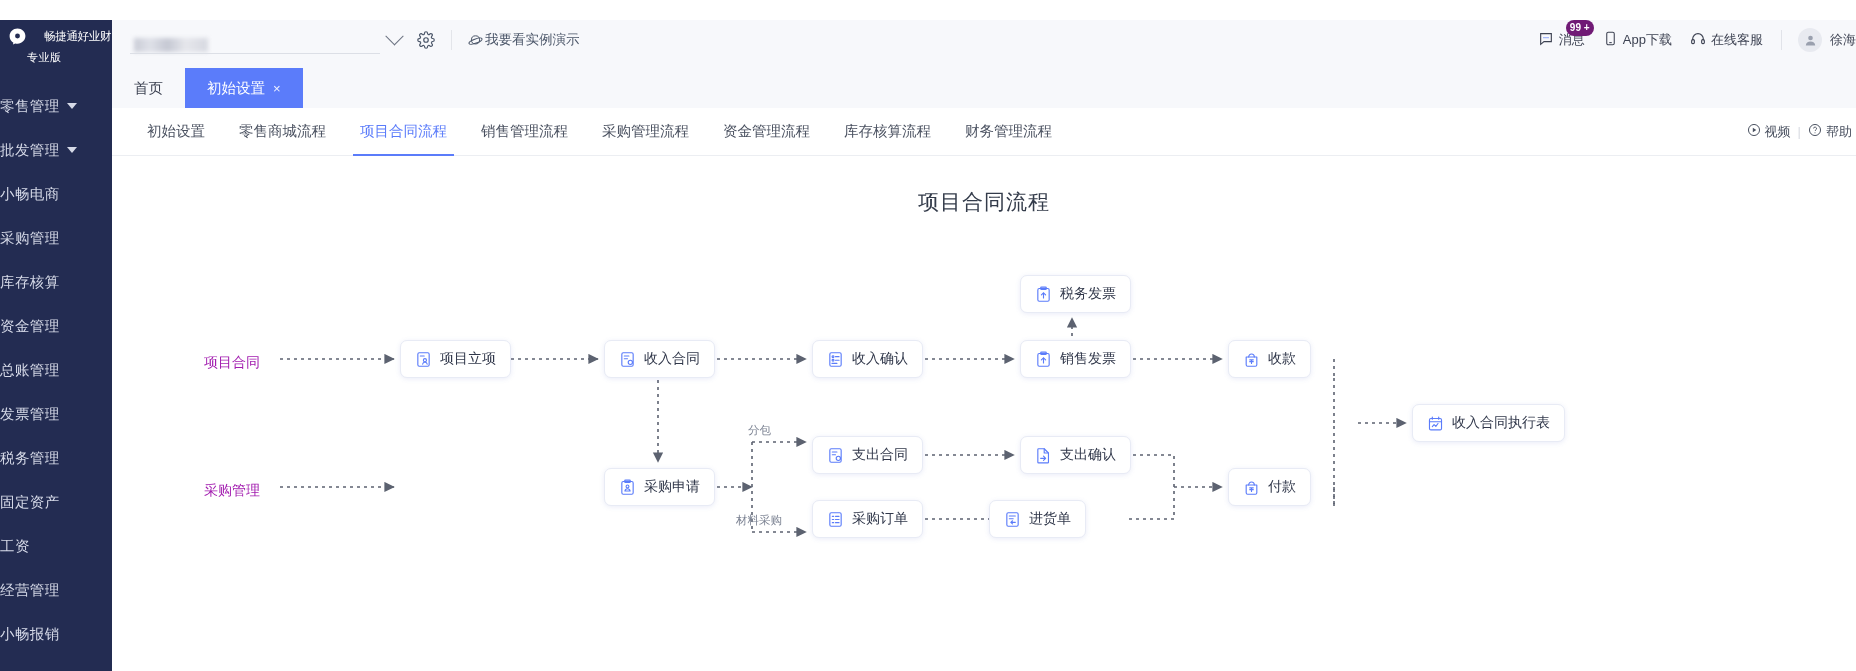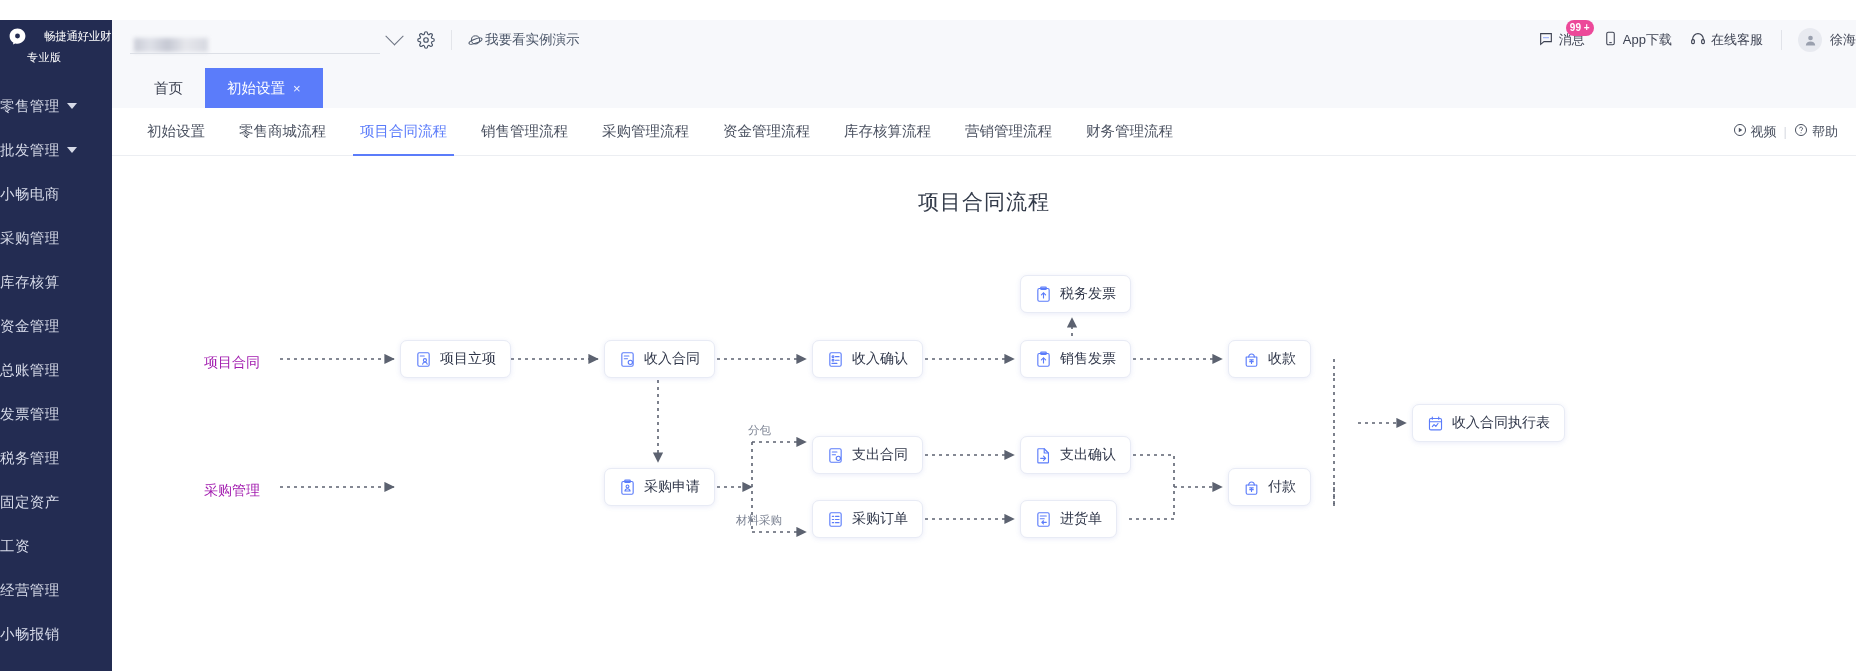--- a/index.html
+++ b/index.html
@@ -72,34 +72,34 @@
   .topbar-right {
     margin-left:auto; display:flex; align-items:center; gap:0; padding-right: 0px;
     height: 40px;
   }
   .tb-act {
     display:flex; align-items:center; gap:5px; color:#3d4252; font-size:13px;
     margin-left: 18px; position:relative; cursor:pointer; white-space:nowrap;
   }
   .badge99 {
     position:absolute; left: 28px; top: -11px;
-    background:#ec4899; color:#fff; font-size:10px; line-height:1;
+    background:#701a75; color:#fff; font-size:10px; line-height:1;
     padding: 3px 4px 3px 4px; border-radius: 9px; font-weight:bold;
   }
   .vsep { width:1px;height:20px;background:#e1e3e9; margin-left:18px; }
   .avatar {
     width:24px;height:24px;border-radius:50%;background:#e8eaf0;
     margin-left:16px; display:flex;align-items:center;justify-content:center;
   }
   .uname { margin-left:8px; font-size:13px; color:#3d4252; margin-right:0px; white-space:nowrap; }
 
   
   .tabstrip {
     position:absolute; left:112px; top:60px; right:0; height:48px;
-    background:#f7f8fb; display:flex; align-items:flex-end; padding-left:20px;
+    background:#f7f8fb; display:flex; align-items:flex-end; padding-left:0;
   }
   .tab {
     height:40px; display:flex; align-items:center; gap:8px;
     padding: 0 22px; font-size:14.5px; color:#3d4252; cursor:pointer;
   }
   .tab.active { background:#5b7cfa; color:#fff; }
   .tab-x { font-size:13px; opacity:.9; }
 
   
   .content {
@@ -114,21 +114,21 @@
     height:48px; display:flex;align-items:center; padding: 0 17px;
     font-size:14.5px; color:#4a5160; cursor:pointer; position:relative; white-space:nowrap;
   }
   .subtab.active { color:#5b7cfa; }
   .subtab.active::after {
     content:""; position:absolute; left:10px; right:10px; bottom:0;
     height:2px; background:#5b7cfa;
   }
   .subtabs-right {
     margin-left:auto; display:flex; align-items:center; gap:7px;
-    font-size:13px; color:#4a5160; padding-right:18px;
+    font-size:13px; color:#4a5160; padding-right:4px;
   }
   .stlink { display:flex;align-items:center;gap:4px;cursor:pointer; }
   .stsep { color:#d8dbe2; }
 
   .chart-title {
     text-align:center; font-size:21px; color:#333b4a; margin-top:32px; letter-spacing:1px;
   }
 
   
   .flow { position:absolute; left:0; top:0; width:1744px; height:563px; }
@@ -309,23 +309,20 @@
             <span>销售管理流程</span>
           </div>
           <div class="subtab">
             <span>采购管理流程</span>
           </div>
           <div class="subtab">
             <span>资金管理流程</span>
           </div>
           <div class="subtab">
             <span>库存核算流程</span>
-          </div>
-          <div class="subtab">
-            <span>营销管理流程</span>
           </div>
           <div class="subtab">
             <span>财务管理流程</span>
           </div>
         </div>
       <div class="subtabs-right">
         <span class="stlink">
           <span>
             <svg viewBox="0 0 24 24" width="14" height="14" fill="none" stroke="#4a5160" stroke-width="1.7">
               <circle cx="12" cy="12" r="9.5"></circle>
@@ -496,21 +493,21 @@
             <span>支出确认</span>
           </div>
           <div class="node" style="left: 700px; top: 392px;">
             <span class="nicon"><svg viewBox="0 0 24 24" width="17" height="17" fill="none" stroke="#5b7cfa" stroke-width="1.6" stroke-linecap="round" stroke-linejoin="round">
                 <rect x="4" y="2.5" width="16" height="19" rx="2"></rect>
                 <path d="M7.5 7.5h2M7.5 12h2M7.5 16.5h2"></path>
                 <path d="M12 7.5h5M12 12h5M12 16.5h5"></path>
               </svg></span>
             <span>采购订单</span>
           </div>
-          <div class="node" style="left: 908px; top: 392px;">
+          <div class="node" style="left: 877px; top: 392px;">
             <span class="nicon"><svg viewBox="0 0 24 24" width="17" height="17" fill="none" stroke="#5b7cfa" stroke-width="1.6" stroke-linecap="round" stroke-linejoin="round">
                 <rect x="4" y="2.5" width="16" height="19" rx="2"></rect>
                 <line x1="7.5" y1="7" x2="16" y2="7"></line>
                 <line x1="7.5" y1="11" x2="13" y2="11"></line>
                 <path d="M16 16H10m2-2.2L9.6 16 12 18.2"></path>
               </svg></span>
             <span>进货单</span>
           </div>
           <div class="node" style="left: 1116px; top: 360px;">
             <span class="nicon"><svg viewBox="0 0 24 24" width="17" height="17" fill="none" stroke="#5b7cfa" stroke-width="1.6" stroke-linecap="round" stroke-linejoin="round">

